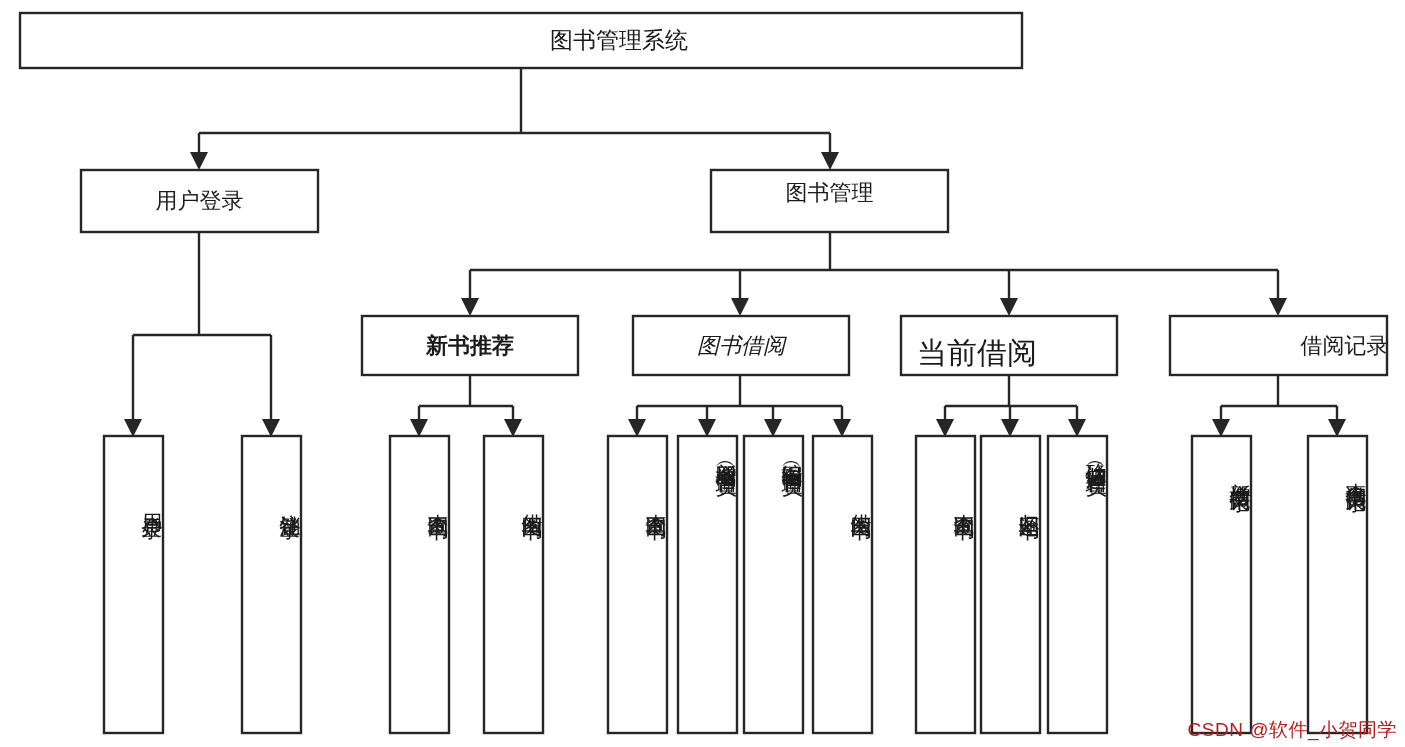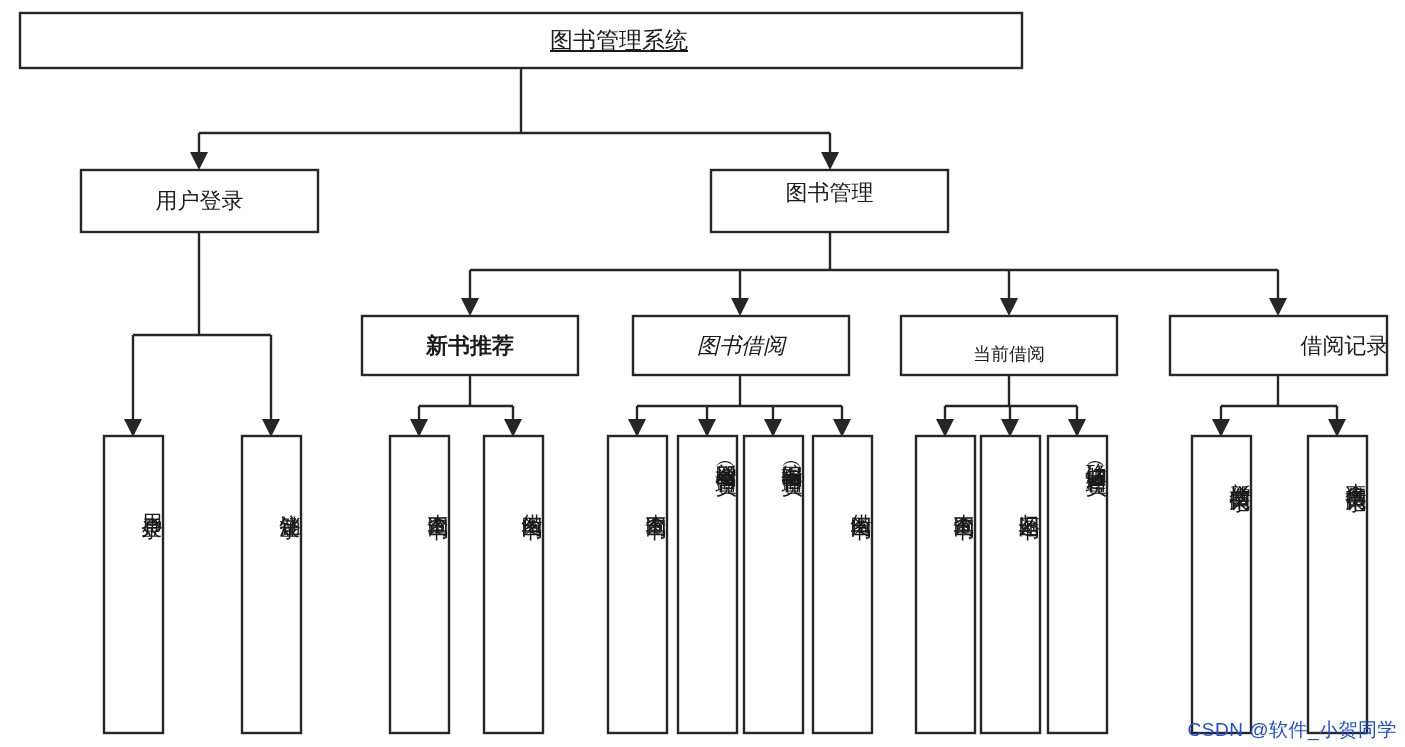--- a/index.html
+++ b/index.html
@@ -63,21 +63,21 @@
     align-items: center;
     justify-content: center;
     pointer-events: none;
   }
   #watermark {
     position: absolute;
     right: 8px;
     bottom: 4px;
     font-family: "Liberation Sans", "DejaVu Sans", sans-serif;
     font-size: 19px;
-    color: #1d4ed8;
+    color: #b91c1c;
     letter-spacing: 0.5px;
     white-space: nowrap;
   }
 </style>
 </head>
 <body>
 
 <div id="diagram-root">
 
   <svg class="diagram-canvas" viewBox="0 0 1405 747">
@@ -182,28 +182,28 @@
     <rect class="node-box" x="813" y="436" width="59" height="297"></rect>
 
     <rect class="node-box" x="916" y="436" width="59" height="297"></rect>
     <rect class="node-box" x="981" y="436" width="59" height="297"></rect>
     <rect class="node-box" x="1048" y="436" width="59" height="297"></rect>
 
     <rect class="node-box" x="1192" y="436" width="59" height="297"></rect>
     <rect class="node-box" x="1308" y="436" width="59" height="297"></rect>
   </svg>
 
-  <div class="htext-wrap" style="left:20px; top:13px; width:1198px; height:55px; font-size:23px;text-decoration:underline;">图书管理系统</div>
+  <div class="htext-wrap" style="left:20px; top:13px; width:1198px; height:55px; font-size:23px;">图书管理系统</div>
 
   <div class="htext-wrap" style="left:81px; top:170px; width:237px; height:62px; font-size:22px;">用户登录</div>
   <div class="htext-wrap" style="left:711px; top:170px; width:237px; height:46px; font-size:22px;">图书管理</div>
 
   <div class="htext-wrap" style="left:362px; top:316px; width:216px; height:59px; font-size:22px;font-weight:bold;">新书推荐</div>
   <div class="htext-wrap" style="left:633px; top:316px; width:216px; height:59px; font-size:22px;font-style:italic;">图书借阅</div>
-  <div class="htext-wrap" style="left:901px; top:316px; width:216px; height:75px; font-size:18px;">当前借阅</div>
+  <div class="htext-wrap" style="left:869px; top:316px; width:216px; height:75px; font-size:30px;">当前借阅</div>
   <div class="htext-wrap" style="left:1204px; top:316px; width:217px; height:59px; font-size:22px;padding-left:32px;">借阅记录</div>
 
   <div class="vtext-wrap" style="left:104px; top:497px; width:59px; height:230px; writing-mode:vertical-rl;">用户登录</div>
   <div class="vtext-wrap" style="left:242px; top:497px; width:59px; height:230px;">注销登录</div>
 
   <div class="vtext-wrap" style="left:390px; top:497px; width:59px; height:230px;">查询图书</div>
   <div class="vtext-wrap" style="left:484px; top:497px; width:59px; height:230px;">借阅图书</div>
 
   <div class="vtext-wrap" style="left:608px; top:497px; width:59px; height:230px;">查询图书</div>
   <div class="vtext-wrap" style="left:678px; top:446px; width:59px; height:285px;">新增图书（管理员）</div>

